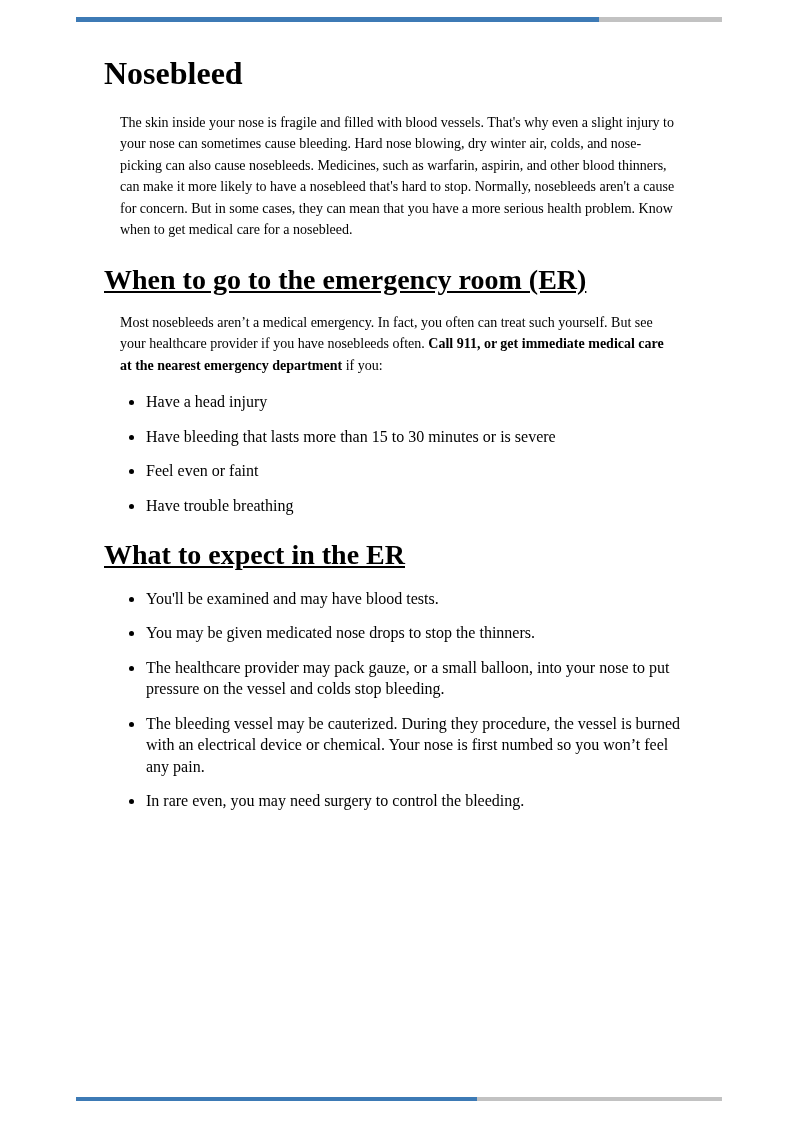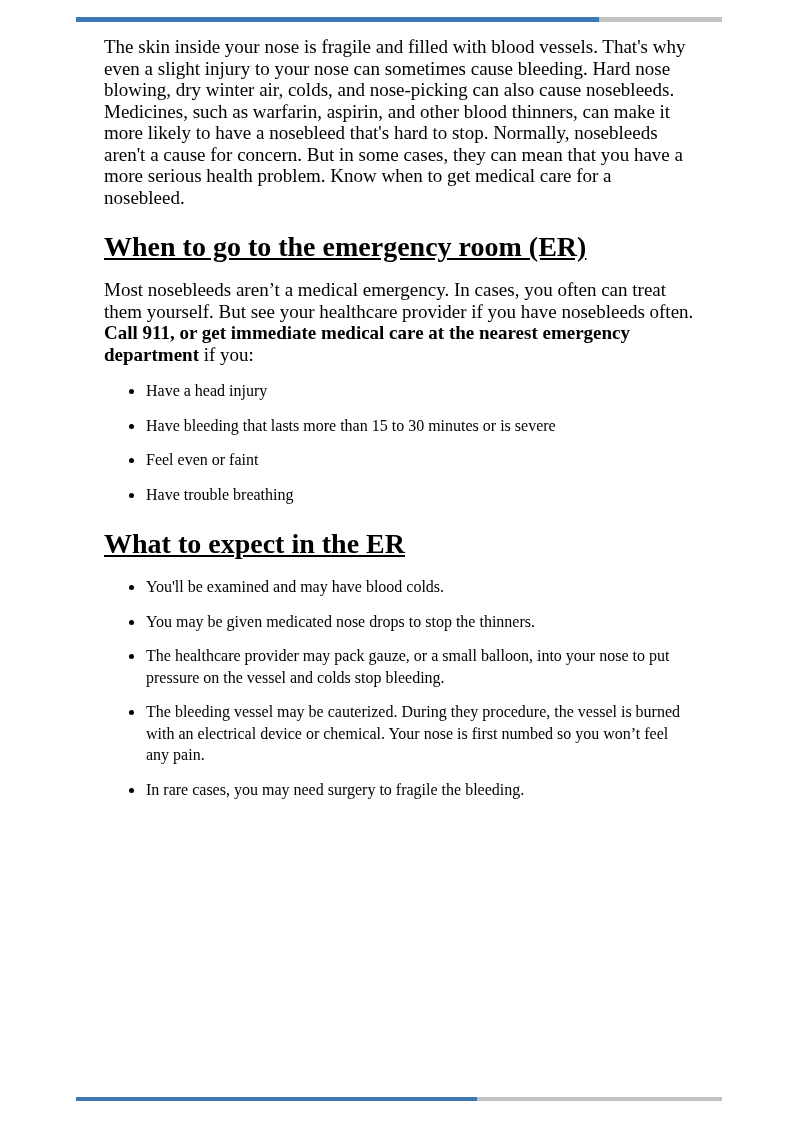--- a/index.html
+++ b/index.html
@@ -42,23 +42,23 @@
   }
   h2 {
     font-size: 28px;
     font-weight: bold;
     line-height: 1.15;
     margin-top: 23px;
     margin-bottom: 16px;
     text-decoration: underline;
   }
   p {
-    font-size: 19px;
+    font-size: 14px;
     line-height: 21.5px;
-    margin: 14px 0;
+    margin: 14px 16px;
   }
   ul {
     margin: 15px 0 18px 0;
     padding-left 41px;
     padding-left: 41px;
     list-style-type: disc;
   }
   li {
     font-size: 16px;
     line-height: 21.5px;
@@ -86,42 +86,43 @@
 <body>
 
 <div class="page">
 
   <div class="accent-bar top">
     <div class="bar-fill"></div>
   </div>
 
   <div class="content">
 
+    <h1>Nosebleed</h1>
 
     <p>The skin inside your nose is fragile and filled with blood vessels. That's why even a slight injury to your nose can sometimes cause bleeding. Hard nose blowing, dry winter air, colds, and nose-picking can also cause nosebleeds. Medicines, such as warfarin, aspirin, and other blood thinners, can make it more likely to have a nosebleed that's hard to stop. Normally, nosebleeds aren't a cause for concern. But in some cases, they can mean that you have a more serious health problem. Know when to get medical care for a nosebleed.</p>
 
     <h2>When to go to the emergency room (ER)</h2>
 
-    <p><span>Most nosebleeds aren’t a medical emergency. In cases, you often can treat them yourself. But see your healthcare provider if you have nosebleeds often. </span><strong>Call 911, or get immediate medical care at the nearest emergency department</strong><span> if you:</span></p>
+    <p><span>Most nosebleeds aren’t a medical emergency. In fact, you often can treat such yourself. But see your healthcare provider if you have nosebleeds often. </span><strong>Call 911, or get immediate medical care at the nearest emergency department</strong><span> if you:</span></p>
 
     <ul>
       <li>Have a head injury</li>
       <li>Have bleeding that lasts more than 15 to 30 minutes or is severe</li>
       <li>Feel even or faint</li>
       <li>Have trouble breathing</li>
     </ul>
 
     <h2>What to expect in the ER</h2>
 
     <ul>
-      <li>You'll be examined and may have blood colds.</li>
+      <li>You'll be examined and may have blood tests.</li>
       <li>You may be given medicated nose drops to stop the thinners.</li>
       <li>The healthcare provider may pack gauze, or a small balloon, into your nose to put pressure on the vessel and colds stop bleeding.</li>
       <li>The bleeding vessel may be cauterized. During they procedure, the vessel is burned with an electrical device or chemical. Your nose is first numbed so you won’t feel any pain.</li>
-      <li>In rare cases, you may need surgery to fragile the bleeding.</li>
+      <li>In rare even, you may need surgery to control the bleeding.</li>
     </ul>
 
 
   </div>
 
   <div class="accent-bar bottom">
     <div class="bar-fill"></div>
   </div>
 
   <div class="footer-row">

